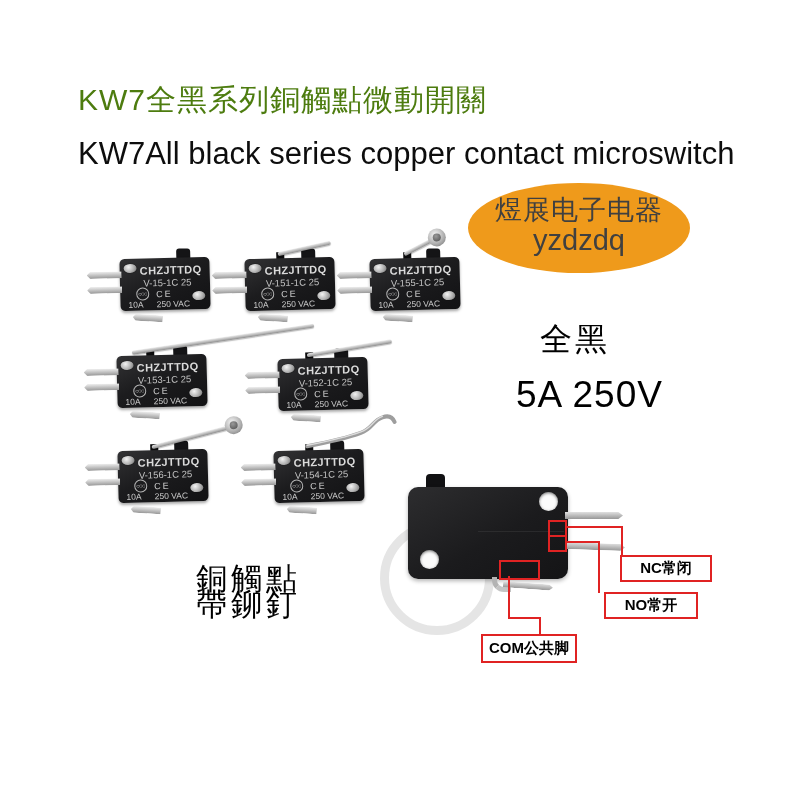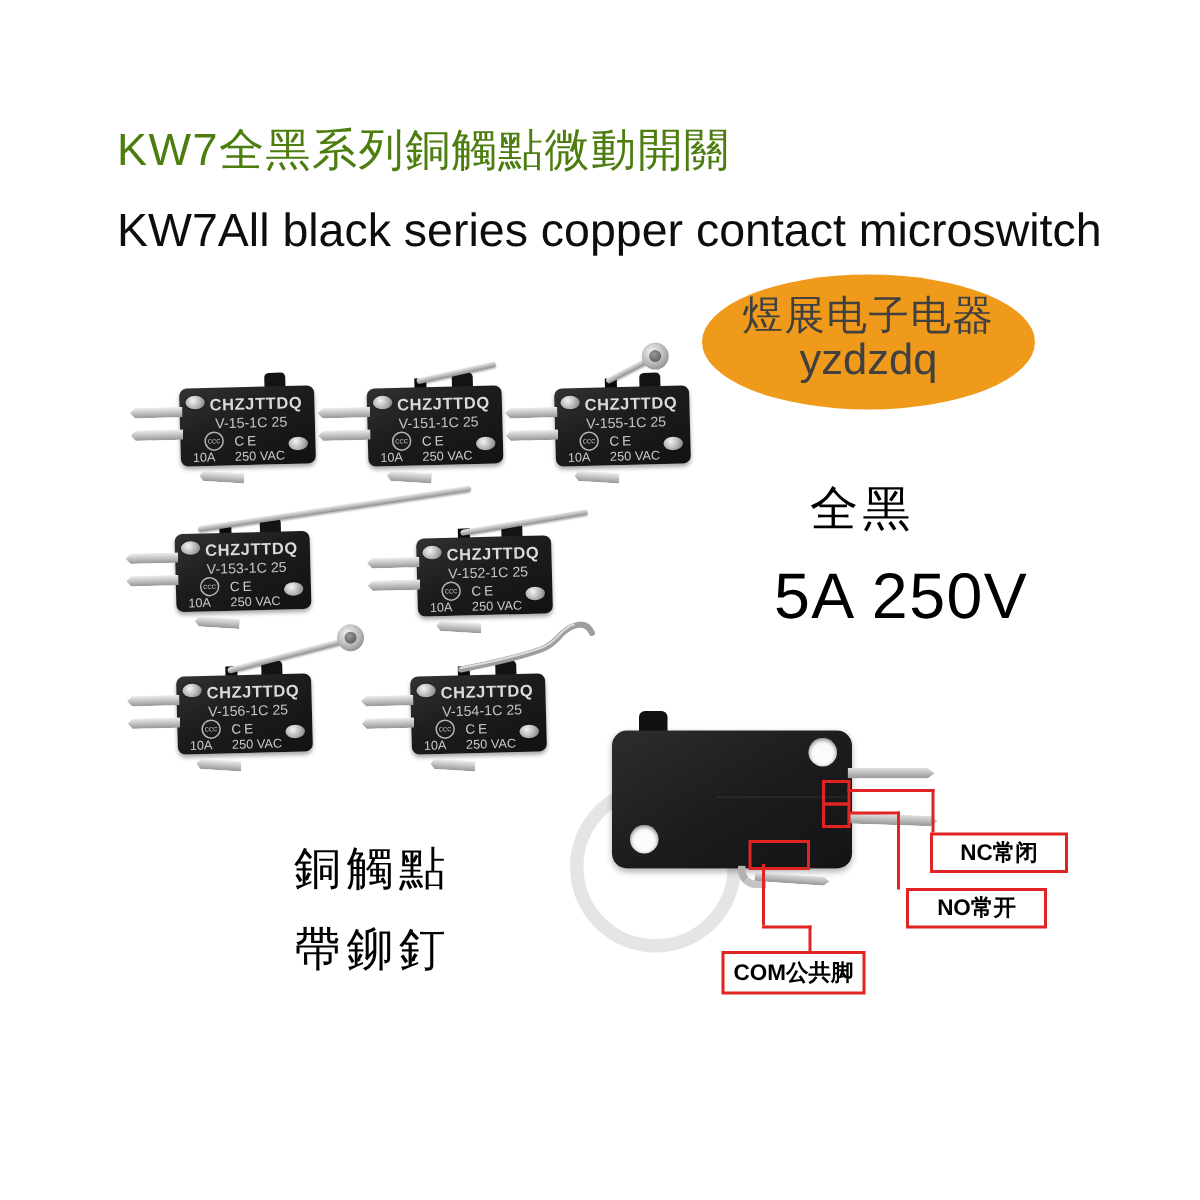--- a/index.html
+++ b/index.html
@@ -14,23 +14,23 @@
   .title-en .rest{font-size:31px;}
 
   
   .badge{left:468px;top:183px;width:222px;height:90px;border-radius:50%;
          background:#ef9a1b;text-align:center;color:#404040;z-index:30;}
   .badge .l1{font-size:27px;margin-top:13px;letter-spacing:1px;line-height:1.1;}
   .badge .l2{font-size:29px;margin-top:-1px;line-height:1.05;}
 
   
   .cap-finish{left:540px;top:318px;font-size:32px;letter-spacing:3px;}
-  .cap-rating{left:516px;top:374px;font-size:43px;letter-spacing:1px;}
+  .cap-rating{left:516px;top:374px;font-size:37px;letter-spacing:1px;}
   .cap-contact{left:196px;top:558px;font-size:31px;letter-spacing:4px;}
-  .cap-rivet{left:196px;top:612px;font-size:31px;letter-spacing:4px;}
+  .cap-rivet{left:196px;top:584px;font-size:31px;letter-spacing:4px;}
 
   
   .sw{position:absolute;width:90px;height:52px;transform:rotate(-1.5deg);}
   .sw .body{position:absolute;left:0;top:0;width:90px;height:52px;border-radius:5px;
             background:linear-gradient(155deg,#323234 0%,#1c1c1e 45%,#121214 100%);
             box-shadow:0 2px 3px rgba(0,0,0,.35);}
   .screw{position:absolute;width:13px;height:9px;border-radius:50%;
          background:radial-gradient(circle at 38% 35%,#f4f4f4,#a8a8a8 60%,#666 100%);
          box-shadow:0 0 1px #000;}
   .screw-tl{left:4px;top:5px;}

